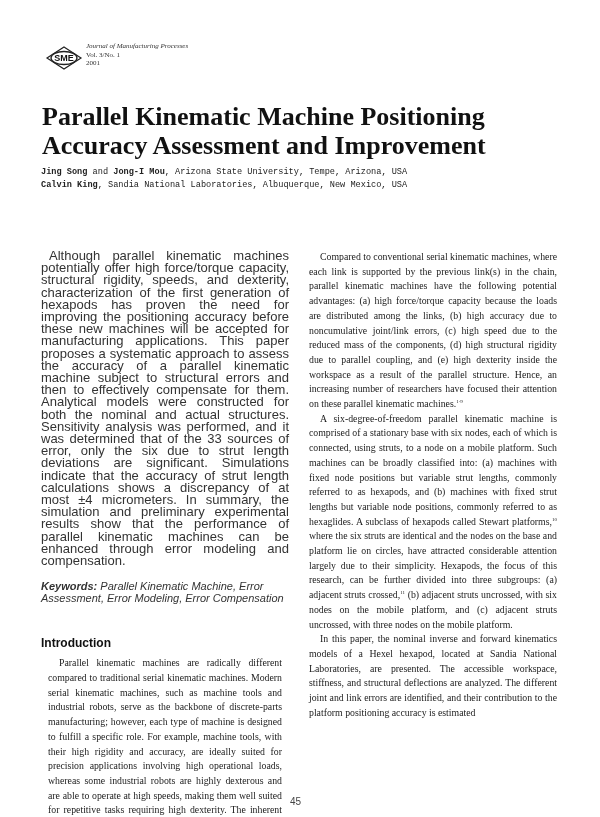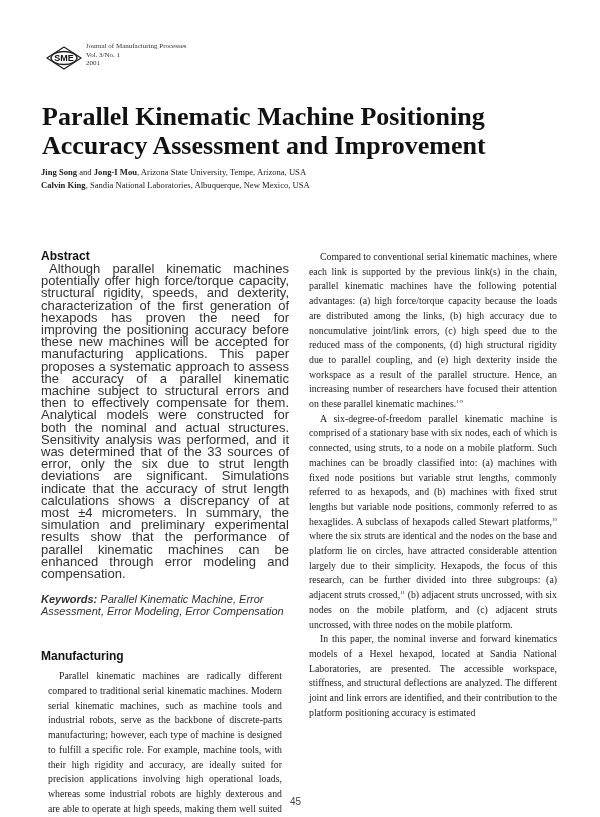--- a/index.html
+++ b/index.html
@@ -28,38 +28,38 @@
       margin-top: 4px;
     }
     .sme-logo svg { display: block; }
     .journal-info {
       margin-left: 2px;
       font-family: "Liberation Serif", serif;
       font-size: 7px;
       line-height: 8.5px;
       color: #333;
     }
-    .journal-info .jname { }
+    .journal-info .jname { font-style: italic; }
     .title {
       position: absolute;
       left: 41px;
       top: 101px;
       width: 520px;
       font-family: "Liberation Serif", serif;
       font-weight: bold;
       font-size: 26px;
       line-height: 29px;
       color: #111;
       margin: 1px;
     }
     .authors {
       position: absolute;
       left: 41px;
       top: 166px;
-      font-family: Liberation Serif, serif;
+      font-family: Liberation Mono, monospace;
       font-size: 8.6px;
       line-height: 13px;
       color: #222;
     }
     .authors b { font-weight: bold; }
     .col {
       position: absolute;
       width: 248px;
     }
     .col-left { left: 41px; top: 250px; }
@@ -134,24 +134,23 @@
 <div class="authors">
   <div>
     <b>Jing Song</b><span> and </span><b>Jong-I Mou</b><span>, Arizona State University, Tempe, Arizona, USA</span>
   </div>
   <div>
     <b>Calvin King</b><span>, Sandia National Laboratories, Albuquerque, New Mexico, USA</span>
   </div>
 </div>
 
 <div class="col col-left">
-  <h2 class="section-heading">Abstract</h2>
   <p class="abstract-text">Although parallel kinematic machines potentially offer high force/torque capacity, structural rigidity, speeds, and dexterity, characterization of the first generation of hexapods has proven the need for improving the positioning accuracy before these new machines will be accepted for manufacturing applications. This paper proposes a systematic approach to assess the accuracy of a parallel kinematic machine subject to structural errors and then to effectively compensate for them. Analytical models were constructed for both the nominal and actual structures. Sensitivity analysis was performed, and it was determined that of the 33 sources of error, only the six due to strut length deviations are significant. Simulations indicate that the accuracy of strut length calculations shows a discrepancy of at most ±4 micrometers. In summary, the simulation and preliminary experimental results show that the performance of parallel kinematic machines can be enhanced through error modeling and compensation.</p>
   <p class="keywords"><b>Keywords:</b><span> Parallel Kinematic Machine, Error Assessment, Error Modeling, Error Compensation</span></p>
-  <h2 class="section-heading intro-heading">Manufacturing</h2>
+  <h2 class="section-heading intro-heading">Introduction</h2>
   <p class="body-text">Parallel kinematic machines are radically different compared to traditional serial kinematic machines. Modern serial kinematic machines, such as machine tools and industrial robots, serve as the backbone of discrete-parts manufacturing; however, each type of machine is designed to fulfill a specific role. For example, machine tools, with their high rigidity and accuracy, are ideally suited for precision applications involving high operational loads, whereas some industrial robots are highly dexterous and are able to operate at high speeds, making them well suited for repetitive tasks requiring high dexterity. The inherent mechanical structure of parallel kinematic machines provides high dexterity, stiffness, accuracy, and speed. This new technology development was lauded as the greatest manufacturing breakthrough since the lathe.</p>
 </div>
 
 <div class="col col-right">
   <p class="body-text"><span>Compared to conventional serial kinematic machines, where each link is supported by the previous link(s) in the chain, parallel kinematic machines have the following potential advantages: (a) high force/torque capacity because the loads are distributed among the links, (b) high accuracy due to noncumulative joint/link errors, (c) high speed due to the reduced mass of the components, (d) high structural rigidity due to parallel coupling, and (e) high dexterity inside the workspace as a result of the parallel structure. Hence, an increasing number of researchers have focused their attention on these parallel kinematic machines.</span><sup>1-9</sup></p>
   <p class="body-text"><span>A six-degree-of-freedom parallel kinematic machine is comprised of a stationary base with six nodes, each of which is connected, using struts, to a node on a mobile platform. Such machines can be broadly classified into: (a) machines with fixed node positions but variable strut lengths, commonly referred to as hexapods, and (b) machines with fixed strut lengths but variable node positions, commonly referred to as hexaglides. A subclass of hexapods called Stewart platforms,</span><sup>10</sup><span> where the six struts are identical and the nodes on the base and platform lie on circles, have attracted considerable attention largely due to their simplicity. Hexapods, the focus of this research, can be further divided into three subgroups: (a) adjacent struts crossed,</span><sup>11</sup><span> (b) adjacent struts uncrossed, with six nodes on the mobile platform, and (c) adjacent struts uncrossed, with three nodes on the mobile platform.</span></p>
   <p class="body-text"><span>In this paper, the nominal inverse and forward kinematics models of a Hexel hexapod, located at Sandia National Laboratories, are presented. The accessible workspace, stiffness, and structural deflections are analyzed. The different joint and link errors are identified, and their contribution to the platform positioning accuracy is estimated</span></p>
 </div>
 
 <div class="page-number">45</div>

